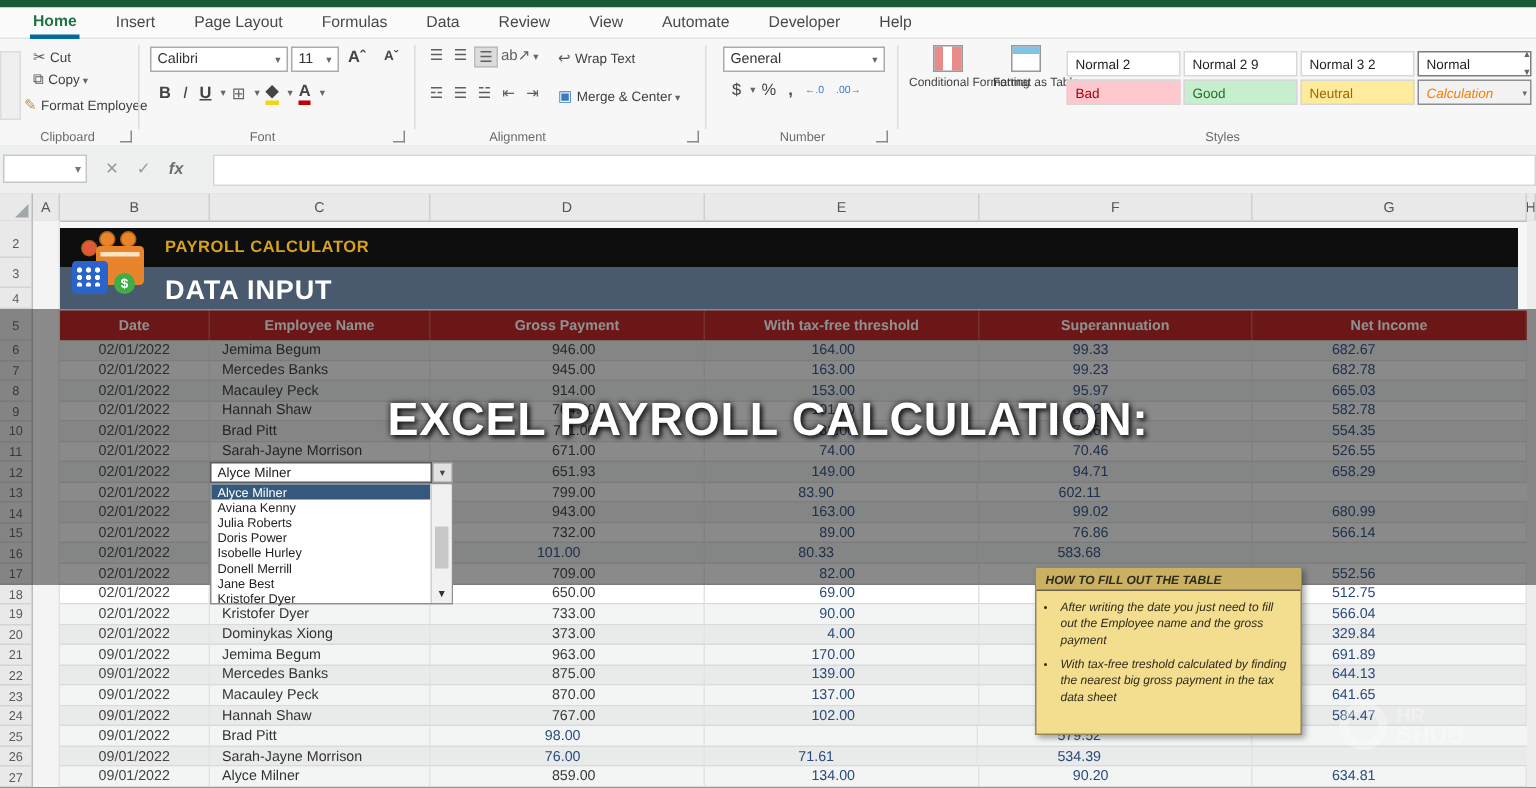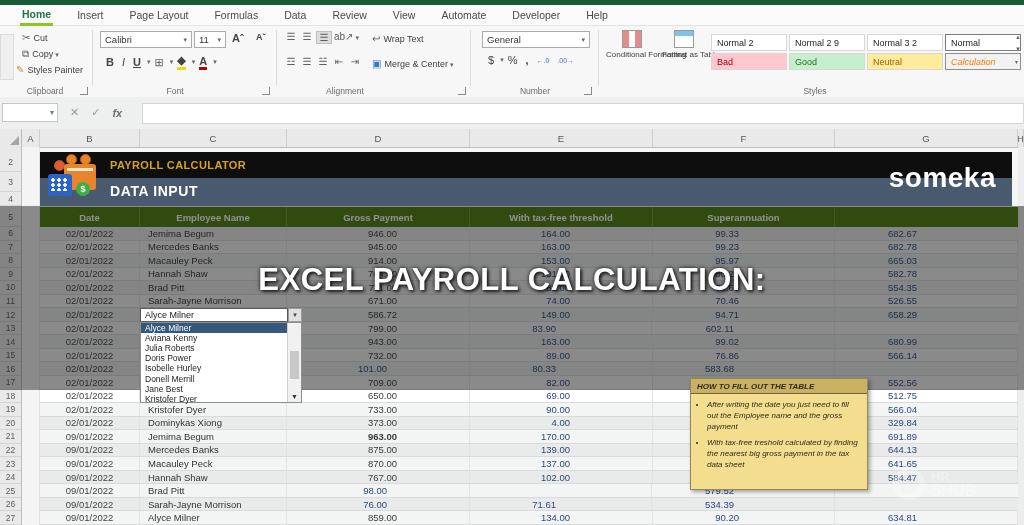--- a/index.html
+++ b/index.html
@@ -4,21 +4,21 @@
 <style>
   html,body{margin:0;padding:0;background:#222;}
   #app{position:relative;width:1024px;height:525px;overflow:hidden;background:#f6f6f6;
        font-family:"Liberation Sans",sans-serif;-webkit-font-smoothing:antialiased;}
   .abs{position:absolute;}
   
   #titlebar{left:0;top:0;width:1024px;height:5px;background:#185c37;}
   #tabsrow{left:0;top:5px;width:1024px;height:21px;background:#fbfbfb;border-bottom:1px solid #e3e3e3;
            display:flex;align-items:center;padding-left:20px;box-sizing:border-box;}
   .tab{font-size:10.5px;color:#494949;margin-right:22px;padding:3px 2px;white-space:nowrap;}
-  .tab.active{color:#217346;font-weight:bold;border-bottom:3px solid #84cc16;}
+  .tab.active{color:#217346;font-weight:bold;border-bottom:3px solid #0369a1;}
   #ribbon{left:0;top:26px;width:1024px;height:71px;background:#f7f7f7;border-bottom:1px solid #d5d5d5;}
   .grp-divider{position:absolute;top:4px;width:1px;height:56px;background:#dcdcdc;}
   .grp-label{position:absolute;top:60px;font-size:8.5px;color:#6a6a6a;text-align:center;}
   .launcher{position:absolute;top:61px;width:7px;height:7px;border-right:1px solid #8a8a8a;border-bottom:1px solid #8a8a8a;}
   .rbtn{font-size:9px;color:#3f3f3f;white-space:nowrap;}
   .ricon{font-size:10px;color:#5a5a5a;margin-right:3px;}
   .chev{font-size:7px;color:#666;margin-left:2px;}
   .combo{background:#fff;border:1px solid #ababab;font-size:9.5px;color:#333;
          display:flex;align-items:center;justify-content:space-between;padding:0 4px;box-sizing:border-box;}
   .fmticon{display:inline-block;font-size:11px;color:#444;font-weight:bold;margin:0 4px;}
@@ -44,42 +44,42 @@
   #gutter-bg{left:0;top:147px;width:22px;height:378px;background:#e9e9e9;border-right:1px solid #bdbdbd;box-sizing:border-box;}
   .rowno{position:absolute;left:0;width:21px;font-size:8.5px;color:#5c5c5c;display:flex;align-items:center;
          justify-content:center;border-bottom:1px solid #d4d4d4;box-sizing:border-box;}
   #colA{left:22px;top:147px;width:18px;height:378px;background:#f4f4f4;border-right:1px solid #e2e2e2;box-sizing:border-box;}
   #vscroll{left:1018px;top:147px;width:6px;height:378px;background:#ededed;}
   
   #banner{left:40px;top:152px;width:972px;height:54px;z-index:2;}
   #banner-black{position:absolute;left:0;top:0;width:972px;height:26px;background:#0e0e0e;}
   #banner-slate{position:absolute;left:0;top:26px;width:972px;height:28px;background:#4a5a6e;}
   #payroll-title{position:absolute;left:70px;top:7px;color:#d7a21c;font-size:11px;font-weight:bold;letter-spacing:.4px;}
-  #datainput-title{position:absolute;left:70px;top:31px;color:#fff;font-size:14px;font-weight:bold;letter-spacing:.6px;}
+  #datainput-title{position:absolute;left:70px;top:31px;color:#fff;font-size:18px;font-weight:bold;letter-spacing:.6px;}
   #someka{position:absolute;right:16px;top:10px;color:#fff;font-size:28px;font-weight:bold;letter-spacing:.5px;}
   #logo{position:absolute;left:6px;top:2px;width:56px;height:50px;}
   .coin{position:absolute;width:11px;height:11px;border-radius:50%;background:#e8842c;border:1px solid #b35f12;box-sizing:border-box;}
   #logo-cal{position:absolute;left:18px;top:10px;width:32px;height:26px;background:#e8842c;border-radius:3px;}
   #logo-cal:before{content:"";position:absolute;left:3px;top:4px;right:3px;height:3px;background:#fbe3c6;}
   #logo-calc{position:absolute;left:2px;top:20px;width:24px;height:22px;background:#2a63c9;border-radius:3px;}
   #logo-calc:before{content:"";position:absolute;left:3px;top:4px;width:16px;height:13px;
      background:
        radial-gradient(circle at 2px 2px,#fff 1.5px,transparent 2px),
        radial-gradient(circle at 8px 2px,#fff 1.5px,transparent 2px),
        radial-gradient(circle at 14px 2px,#fff 1.5px,transparent 2px),
        radial-gradient(circle at 2px 7px,#fff 1.5px,transparent 2px),
        radial-gradient(circle at 8px 7px,#fff 1.5px,transparent 2px),
        radial-gradient(circle at 14px 7px,#fff 1.5px,transparent 2px),
        radial-gradient(circle at 2px 12px,#fff 1.5px,transparent 2px),
        radial-gradient(circle at 8px 12px,#fff 1.5px,transparent 2px),
        radial-gradient(circle at 14px 12px,#fff 1.5px,transparent 2px);}
   #logo-coin3{position:absolute;left:30px;top:28px;width:14px;height:14px;border-radius:50%;background:#3fae49;
      color:#fff;font-size:9px;font-weight:bold;display:flex;align-items:center;justify-content:center;}
   
-  #thead{left:40px;top:207px;width:978px;height:20px;background:#4d7c0f;display:flex;z-index:1;}
+  #thead{left:40px;top:207px;width:978px;height:20px;background:#b91c1c;display:flex;z-index:1;}
   .hcell{color:#fff;font-size:9.5px;font-weight:bold;display:flex;align-items:center;justify-content:center;
          border-right:1px solid rgba(255,255,255,.22);box-sizing:border-box;}
   .drow{position:absolute;left:40px;width:978px;display:flex;border-bottom:1px solid #dadada;box-sizing:border-box;z-index:1;text-align:center;}
   .dcell{height:100%;display:flex;align-items:center;box-sizing:border-box;border-right:1px solid #e3e3e3;
          font-size:9.5px;overflow:hidden;white-space:nowrap;}
   .c-date{justify-content:center;color:#444;}
   .c-name{padding-left:8px;color:#333;}
   .c-num{justify-content:flex-end;}
   .p-gross{padding-right:72px;color:#3a3a3a;}
   .p-tax{padding-right:82px;color:#2a4a7c;}
@@ -134,21 +134,21 @@
       <span class="tab">Automate</span>
       <span class="tab">Developer</span>
       <span class="tab">Help</span>
     </div>
 
   <div class="abs" id="ribbon">
 
     <div class="abs" style="left:0;top:8px;width:12px;height:44px;background:#efefef;border:1px solid #dcdcdc;"></div>
     <div class="abs rbtn" style="left:22px;top:6px;"><span class="ricon">✂</span><span>Cut</span></div>
     <div class="abs rbtn" style="left:22px;top:22px;"><span class="ricon">⧉</span><span>Copy</span><span class="chev">▾</span></div>
-    <div class="abs rbtn" style="left:16px;top:38px;"><span class="ricon" style="color:#c7913d">✎</span><span>Styles Painter</span></div>
+    <div class="abs rbtn" style="left:16px;top:38px;"><span class="ricon" style="color:#c7913d">✎</span><span>Format Employee</span></div>
     <div class="grp-label" style="left:10px;width:70px;">Clipboard</div>
     <div class="launcher" style="left:80px;"></div>
     <div class="grp-divider" style="left:92px;"></div>
 
     <div class="abs combo" style="left:100px;top:5px;width:92px;height:17px;">
         <span>Calibri</span>
         <span class="chev">▾</span>
       </div>
     <div class="abs combo" style="left:194px;top:5px;width:32px;height:17px;">
         <span>11</span>
@@ -295,29 +295,29 @@
     <div id="logo">
       <span class="coin" style="left:20px;top:0;"></span>
       <span class="coin" style="left:34px;top:0;"></span>
       <span class="coin" style="left:8px;top:6px;background:#e05a3a;"></span>
       <div id="logo-cal"></div>
       <div id="logo-calc"></div>
       <div id="logo-coin3">$</div>
     </div>
     <div id="payroll-title">PAYROLL CALCULATOR</div>
     <div id="datainput-title">DATA INPUT</div>
-    <div id="someka">someka</div>
   </div>
 
   <div class="abs" id="thead">
       <div class="hcell" style="width: 100px;">Date</div>
       <div class="hcell" style="width: 147px;">Employee Name</div>
       <div class="hcell" style="width: 183px;">Gross Payment</div>
       <div class="hcell" style="width: 183px;">With tax-free threshold</div>
       <div class="hcell" style="width: 182px;">Superannuation</div>
+      <div class="hcell" style="width: 183px;">Net Income</div>
     </div>
   <div id="rows-host">
       <div class="drow abs" style="top: 227px; height: 13.54px; background: rgb(233, 234, 234);">
         <div class="dcell c-date" style="width: 100px;">02/01/2022</div>
         <div class="dcell c-name" style="width: 147px;">Jemima Begum</div>
         <div class="dcell c-num p-gross" style="width: 183px;">946.00</div>
         <div class="dcell c-num p-tax" style="width: 183px;">164.00</div>
         <div class="dcell c-num p-super" style="width: 182px;">99.33</div>
         <div class="dcell c-num p-net" style="width: 183px;">682.67</div>
       </div>
@@ -357,21 +357,21 @@
         <div class="dcell c-date" style="width: 100px;">02/01/2022</div>
         <div class="dcell c-name" style="width: 147px;">Sarah-Jayne Morrison</div>
         <div class="dcell c-num p-gross" style="width: 183px;">671.00</div>
         <div class="dcell c-num p-tax" style="width: 183px;">74.00</div>
         <div class="dcell c-num p-super" style="width: 182px;">70.46</div>
         <div class="dcell c-num p-net" style="width: 183px;">526.55</div>
       </div>
       <div class="drow abs" style="top: 308.27px; height: 13.54px; background: rgb(233, 234, 234);">
         <div class="dcell c-date" style="width: 100px;">02/01/2022</div>
         <div class="dcell c-name" style="width: 147px;">Alyce Milner</div>
-        <div class="dcell c-num p-gross" style="width: 183px;">586.72</div>
+        <div class="dcell c-num p-gross" style="width: 183px;">651.93</div>
         <div class="dcell c-num p-tax" style="width: 183px;">149.00</div>
         <div class="dcell c-num p-super" style="width: 182px;">94.71</div>
         <div class="dcell c-num p-net" style="width: 183px;">658.29</div>
       </div>
       <div class="drow abs" style="top: 321.81px; height: 13.54px; background: rgb(243, 244, 244);">
         <div class="dcell c-date" style="width: 100px;">02/01/2022</div>
         <div class="dcell c-name" style="width: 147px;"></div>
         <div class="dcell c-num p-gross" style="width: 183px;">799.00</div>
         <div class="dcell c-num p-super" style="width: 182px; padding-left: 36px;">83.90</div>
         <div class="dcell c-num p-net" style="width: 183px;">602.11</div>
@@ -427,21 +427,21 @@
         <div class="dcell c-date" style="width: 100px;">02/01/2022</div>
         <div class="dcell c-name" style="width: 147px;">Dominykas Xiong</div>
         <div class="dcell c-num p-gross" style="width: 183px;">373.00</div>
         <div class="dcell c-num p-tax" style="width: 183px;">4.00</div>
         <div class="dcell c-num p-super" style="width: 182px;"></div>
         <div class="dcell c-num p-net" style="width: 183px;">329.84</div>
       </div>
       <div class="drow abs" style="top: 430.18px; height: 13.54px; background: rgb(243, 244, 244);">
         <div class="dcell c-date" style="width: 100px;">09/01/2022</div>
         <div class="dcell c-name" style="width: 147px;">Jemima Begum</div>
-        <div class="dcell c-num p-gross" style="width: 183px; font-weight: bold;">963.00</div>
+        <div class="dcell c-num p-gross" style="width: 183px;">963.00</div>
         <div class="dcell c-num p-tax" style="width: 183px;">170.00</div>
         <div class="dcell c-num p-super" style="width: 182px;"></div>
         <div class="dcell c-num p-net" style="width: 183px;">691.89</div>
       </div>
       <div class="drow abs" style="top: 443.72px; height: 13.54px; background: rgb(233, 234, 234);">
         <div class="dcell c-date" style="width: 100px;">09/01/2022</div>
         <div class="dcell c-name" style="width: 147px;">Mercedes Banks</div>
         <div class="dcell c-num p-gross" style="width: 183px;">875.00</div>
         <div class="dcell c-num p-tax" style="width: 183px;">139.00</div>
         <div class="dcell c-num p-super" style="width: 182px;"></div>

